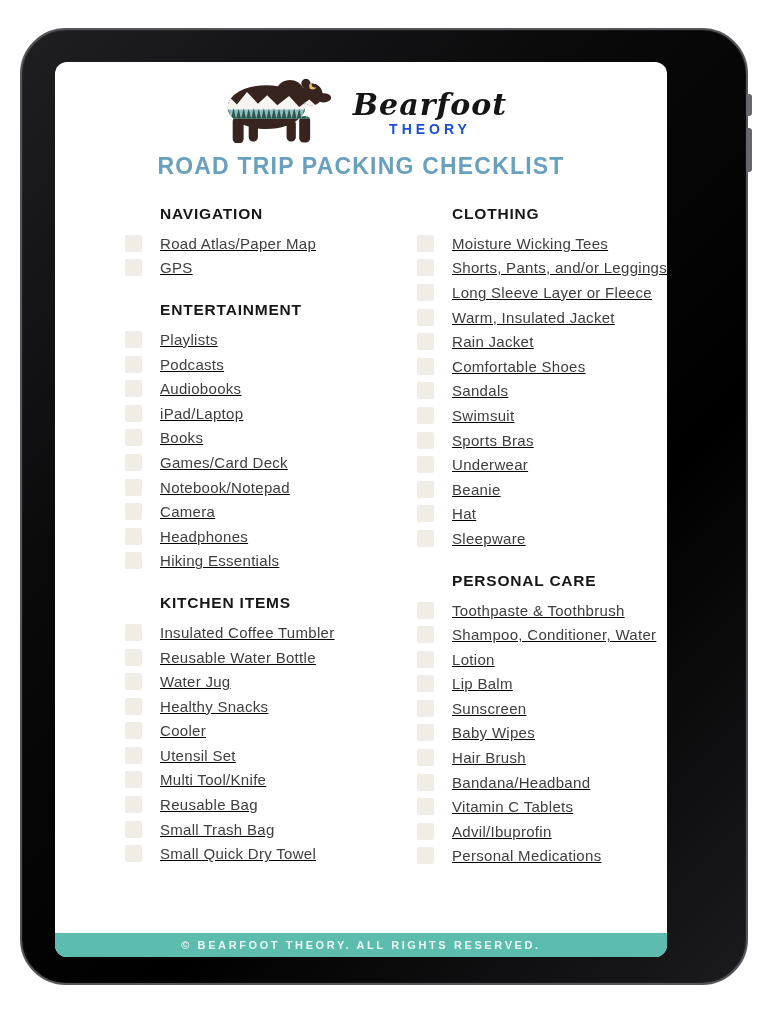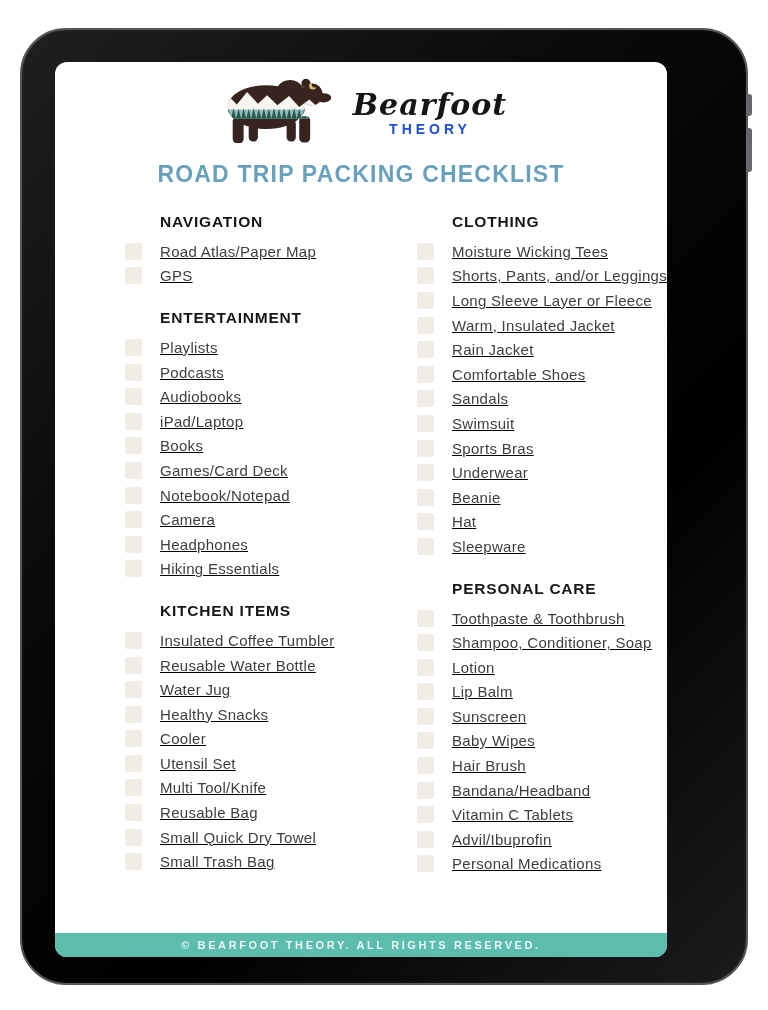--- a/index.html
+++ b/index.html
@@ -37,21 +37,21 @@
     font-family: "DejaVu Serif", serif; font-style: italic; font-weight: bold;
     font-size: 30px; color: #151515; line-height: 30px; letter-spacing: 1px;
   }
   .brand-word {
     font-family: "Liberation Sans", sans-serif; font-weight: 600;
     font-size: 14px; letter-spacing: 4px; color: #1d4ed8; margin-top: 1px;
   }
 
   
   .title {
-    margin-top: 16px; text-align: center;
+    margin-top: 8px; text-align: center;
     font-size: 23px; font-weight: 700; letter-spacing: 1.2px;
     color: var(--title-color, #69a1bc); line-height: 26px;
   }
 
   
   .checklist { display: flex; margin-top: 24px; padding-left: 70px; }
   .col { width: 307px; }
   .col:last-child { width: auto; flex: 1; }
   .section { margin-bottom: 19px; }
   .section-heading {
@@ -202,25 +202,25 @@
             <div class="row">
               <span class="checkbox"></span>
               <span class="item-label">Multi Tool/Knife</span>
             </div>
             <div class="row">
               <span class="checkbox"></span>
               <span class="item-label">Reusable Bag</span>
             </div>
             <div class="row">
               <span class="checkbox"></span>
+              <span class="item-label">Small Trash Bag</span>
+            </div>
+            <div class="row">
+              <span class="checkbox"></span>
               <span class="item-label">Small Quick Dry Towel</span>
-            </div>
-            <div class="row">
-              <span class="checkbox"></span>
-              <span class="item-label">Small Trash Bag</span>
             </div>
           </section>
         </div>
       <div class="col" id="col-1">
           <section class="section">
             <h2 class="section-heading">CLOTHING</h2>
             <div class="row">
               <span class="checkbox"></span>
               <span class="item-label">Moisture Wicking Tees</span>
             </div>
@@ -274,21 +274,21 @@
             </div>
           </section>
           <section class="section">
             <h2 class="section-heading">PERSONAL CARE</h2>
             <div class="row">
               <span class="checkbox"></span>
               <span class="item-label">Toothpaste &amp; Toothbrush</span>
             </div>
             <div class="row">
               <span class="checkbox"></span>
-              <span class="item-label">Shampoo, Conditioner, Soap</span>
+              <span class="item-label">Shampoo, Conditioner, Water</span>
             </div>
             <div class="row">
               <span class="checkbox"></span>
               <span class="item-label">Lotion</span>
             </div>
             <div class="row">
               <span class="checkbox"></span>
               <span class="item-label">Lip Balm</span>
             </div>
             <div class="row">

